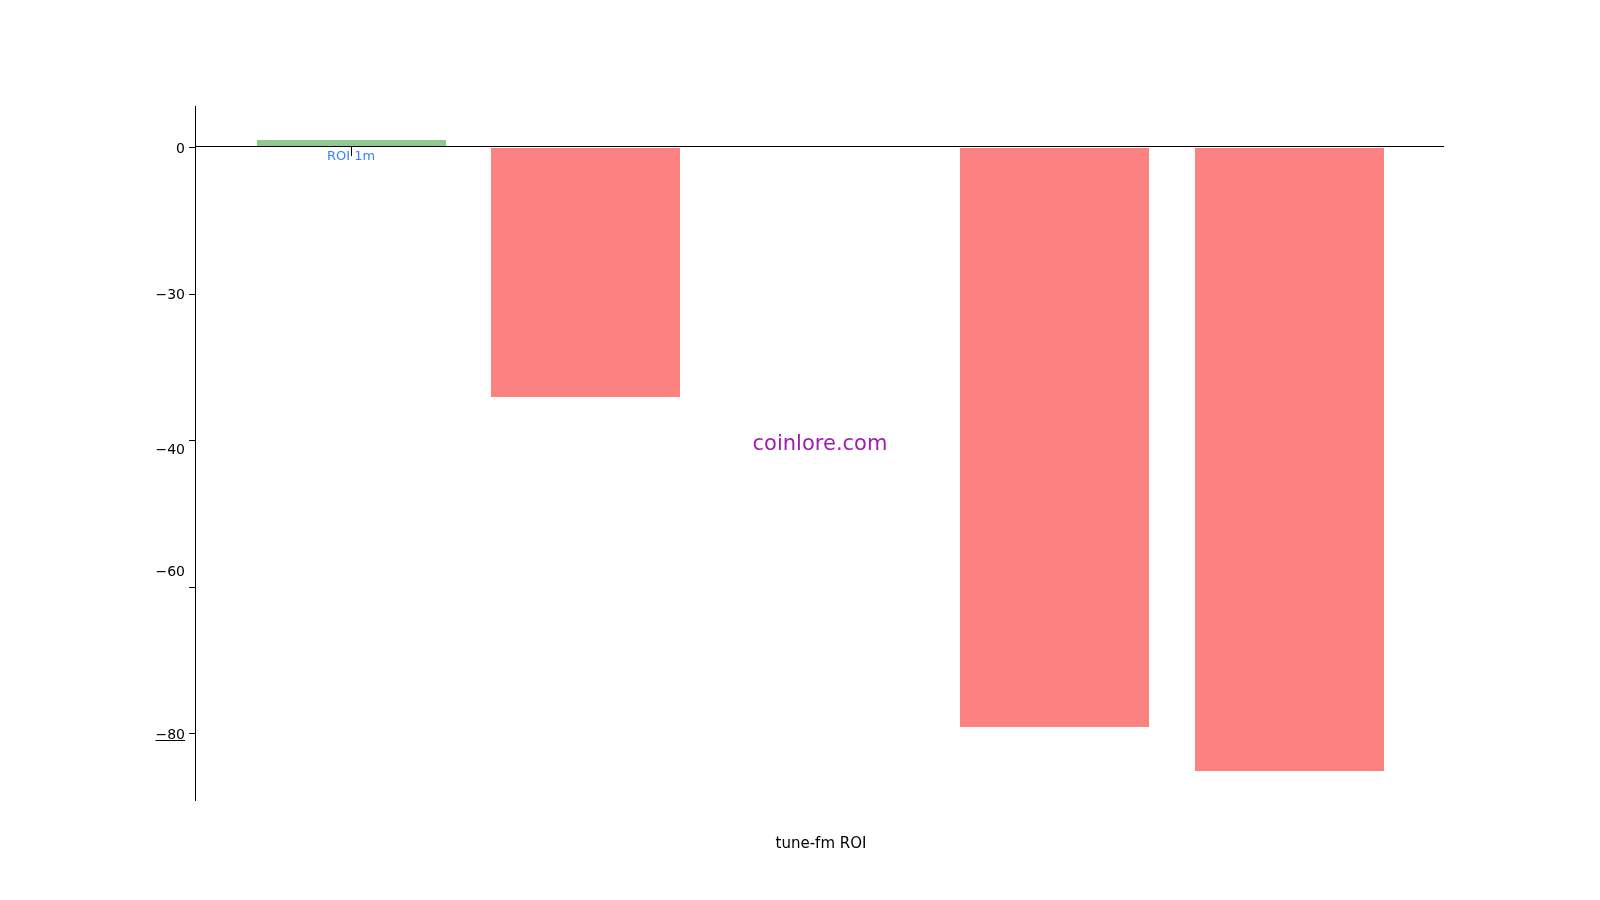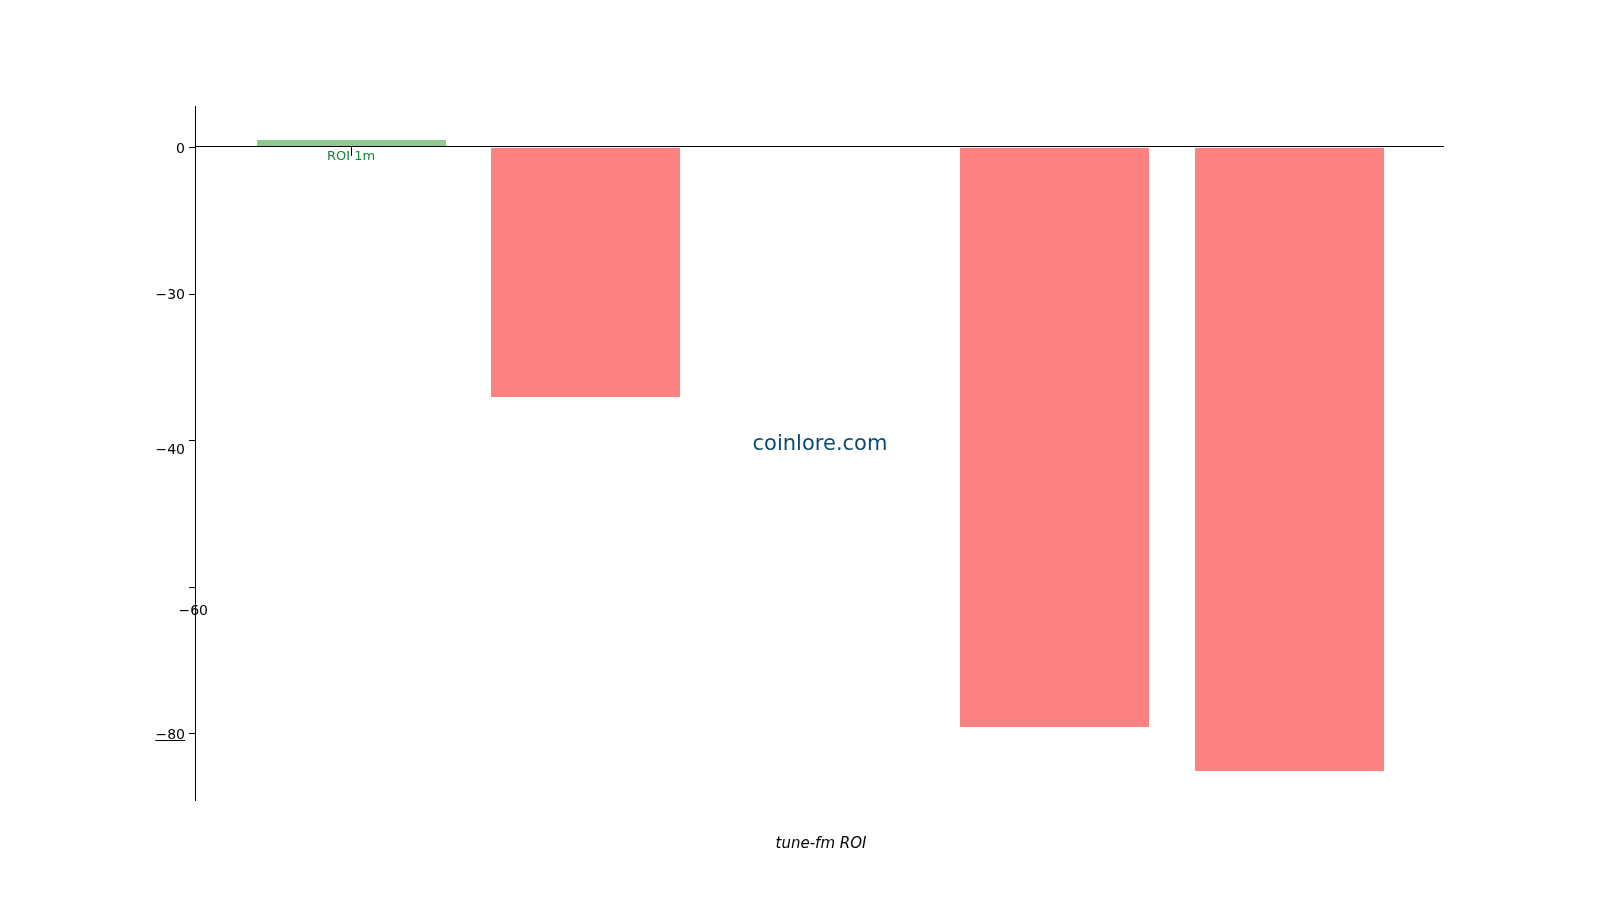--- a/index.html
+++ b/index.html
@@ -42,60 +42,59 @@
   .xtick-mark {
     position: absolute;
     width: 1px; height: 9px;
     background: #000000;
     z-index: 6;
   }
   .xtick-label {
     position: absolute;
     transform: translateX(-50%);
     font-size: 13px;
-    color: #15803d;
+    color: #3b82f6;
     white-space: nowrap;
     z-index: 4;
   }
   .bar {
     position: absolute;
     z-index: 1;
   }
   #watermark {
     left: 820px; top: 443px;
     transform: translate(-50%, -50%);
     font-size: 21px;
-    color: #0c4a6e;
+    color: #a21caf;
     white-space: nowrap;
     z-index: 2;
   }
   #x-axis-label {
     left: 821px; top: 843px;
     transform: translate(-50%, -50%);
     font-size: 15px;
     color: #000000;
     white-space: nowrap;
-    font-style: italic;
   }
 </style>
 </head>
 <body>
 
 <div id="canvas">
   <div id="y-axis-line" class="abs"></div>
   <div id="zero-line" class="abs"></div>
   <div id="yticks">
       <div class="ytick-mark" style="left: 189px; top: 147px;"></div>
       <div class="ytick-label" style="left: 185px; top: 147.5px;">0</div>
       <div class="ytick-mark" style="left: 189px; top: 293.5px;"></div>
       <div class="ytick-label" style="left: 185px; top: 294px;">−30</div>
       <div class="ytick-mark" style="left: 189px; top: 440px;"></div>
       <div class="ytick-label" style="left: 185px; top: 449px;">−40</div>
       <div class="ytick-mark" style="left: 189px; top: 586.5px;"></div>
-      <div class="ytick-label" style="left: 185px; top: 610px; margin-left: 23px;">−60</div>
+      <div class="ytick-label" style="left: 185px; top: 571px;">−60</div>
       <div class="ytick-mark" style="left: 189px; top: 733px;"></div>
       <div class="ytick-label" style="left: 185px; top: 733.5px; text-decoration: underline;">−80</div>
     </div>
   <div id="bars">
       <div class="bar" style="left: 256.5px; width: 189px; top: 139.675px; height: 7.325px; background: rgb(143, 201, 143);"></div>
       <div class="bar" style="left: 491px; width: 189px; top: 148px; height: 249.05px; background: rgb(252, 130, 130);"></div>
       <div class="bar" style="left: 960px; width: 189px; top: 148px; height: 578.675px; background: rgb(252, 130, 130);"></div>
       <div class="bar" style="left: 1194.5px; width: 189px; top: 148px; height: 622.625px; background: rgb(252, 130, 130);"></div>
     </div>
   <div id="xticks">

